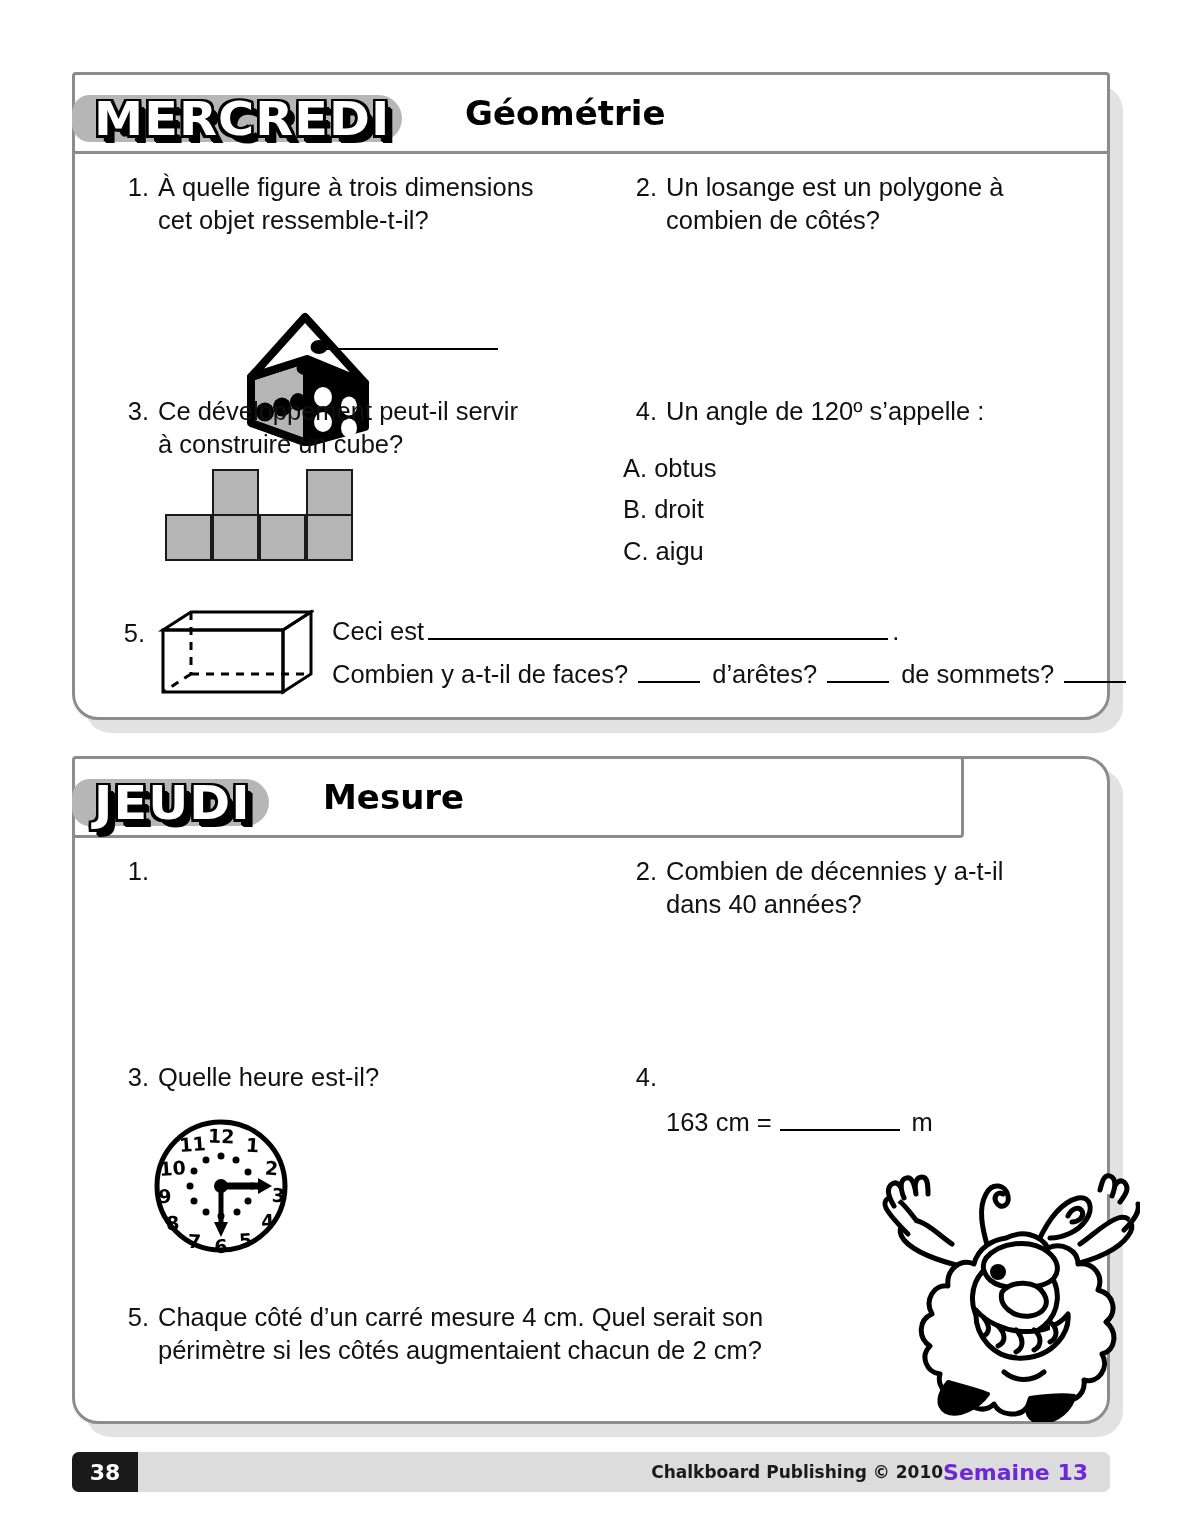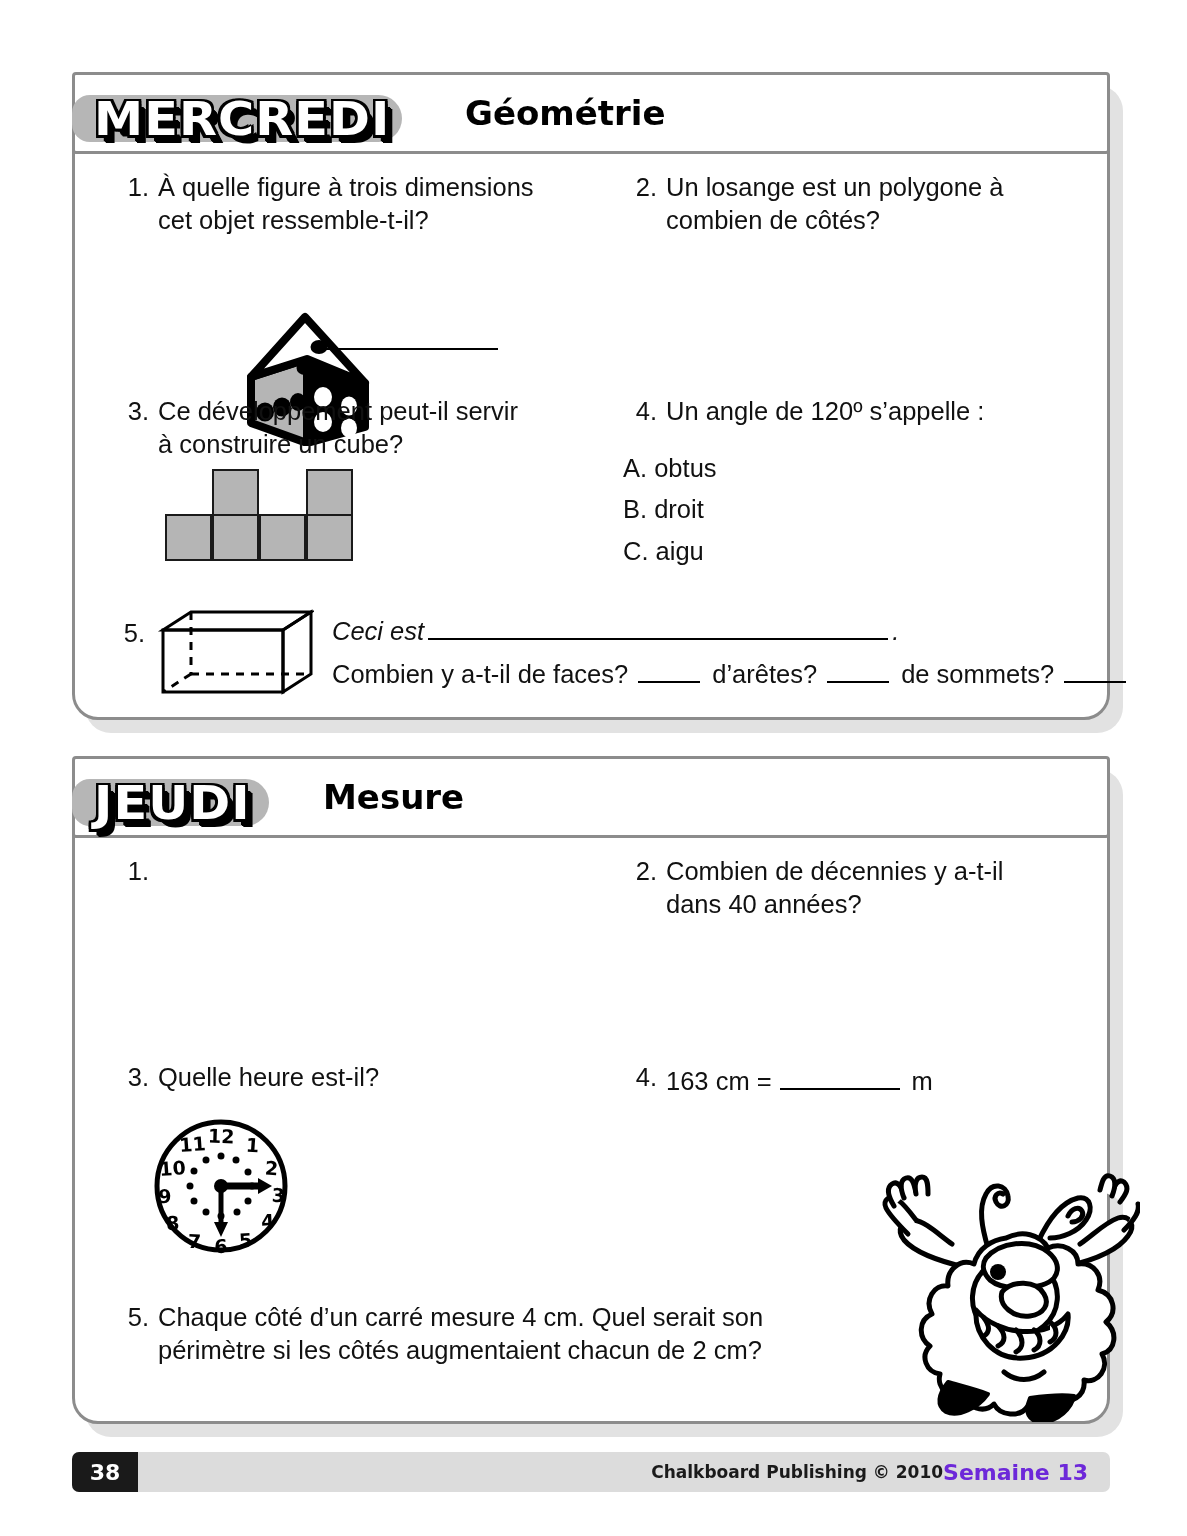--- a/index.html
+++ b/index.html
@@ -94,21 +94,21 @@
     z-index: 1;
   }
   .subject-label {
     font-family: "DejaVu Sans", sans-serif;
     font-weight: bold;
     font-size: 34px;
     color: #000000;
     white-space: nowrap;
   }
   #subject-bar-mercredi { left: -3px; width: 1038px; }
-  #subject-bar-jeudi    { left: -3px; width: 1038px; }
+  #subject-bar-jeudi    { left: -3px; width: 892px; }
   #subject-label-mercredi { margin-left: 390px; }
   #subject-label-jeudi    { margin-left: 248px; }
 
   
   .q {
     position: absolute;
     font-size: 25.5px;
     line-height: 1.30;
     color: #111111;
   }
@@ -307,21 +307,21 @@
 
             <polygon points="129,23 157,5 157,67 129,85" fill="none" stroke="#000" stroke-width="3"></polygon>
 
             <line x1="37" y1="5" x2="37" y2="67" stroke="#000" stroke-width="3" stroke-dasharray="8,7"></line>
             <line x1="37" y1="67" x2="157" y2="67" stroke="#000" stroke-width="3" stroke-dasharray="8,7"></line>
             <line x1="37" y1="67" x2="9" y2="85" stroke="#000" stroke-width="3" stroke-dasharray="8,7"></line>
           </svg>
         </div>
 
         <div style="padding-top:6px;">
-          <div style="white-space:nowrap;font-style:italic;">
+          <div style="white-space:nowrap;">
             <span>Ceci est</span><span class="blank" style="width:460px;"></span><span>.</span>
           </div>
           <div style="white-space:nowrap; margin-top:6px;">
             <span>Combien y a-t-il de faces?</span><span class="blank" style="width:62px; margin-left:10px;"></span><span style="margin-left:8px;">d’arêtes?</span><span class="blank" style="width:62px; margin-left:10px;"></span><span style="margin-left:8px;">de sommets?</span><span class="blank" style="width:62px; margin-left:10px;"></span>
           </div>
         </div>
       </div>
     </div>
 
   </div>
@@ -395,21 +395,21 @@
         <polygon points="107,63 121,71 107,79" fill="#000"></polygon>
 
         <line x1="70" y1="71" x2="70" y2="108" stroke="#000" stroke-width="5"></line>
         <polygon points="63,107 70,122 77,107" fill="#000"></polygon>
       </svg>
     </div>
 
     <div class="q" style="left:548px; top:302px; width:420px;">
       <div class="q-row">
         <span class="q-num">4.</span>
-        <span class="q-text" style="white-space:nowrap;"><span>163 cm =</span><span class="blank" style="width:120px; margin-left:8px;"></span><span style="margin-left:8px;">m</span></span>
+        <span class="q-text" style="white-space:nowrap;margin-top:41px;"><span>163 cm =</span><span class="blank" style="width:120px; margin-left:8px;"></span><span style="margin-left:8px;">m</span></span>
       </div>
     </div>
 
     <div class="q" style="left:40px; top:542px; width:680px;">
       <div class="q-row">
         <span class="q-num">5.</span>
         <span class="q-text">Chaque côté d’un carré mesure 4 cm. Quel serait son périmètre si les côtés augmentaient chacun de 2 cm?</span>
       </div>
     </div>
 

